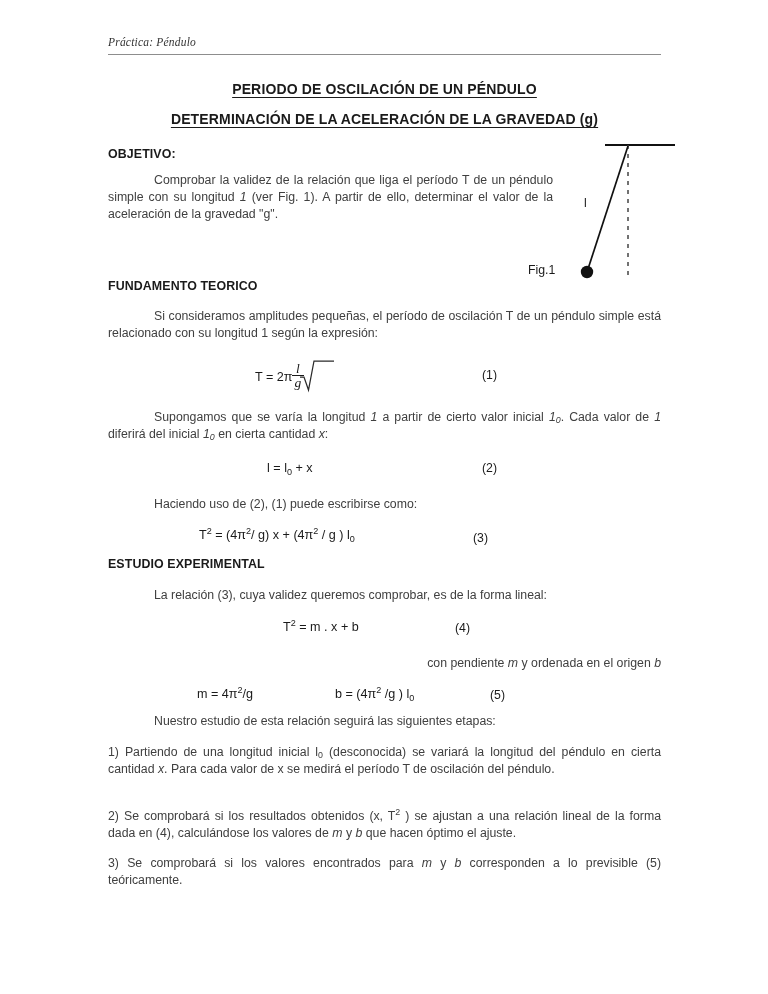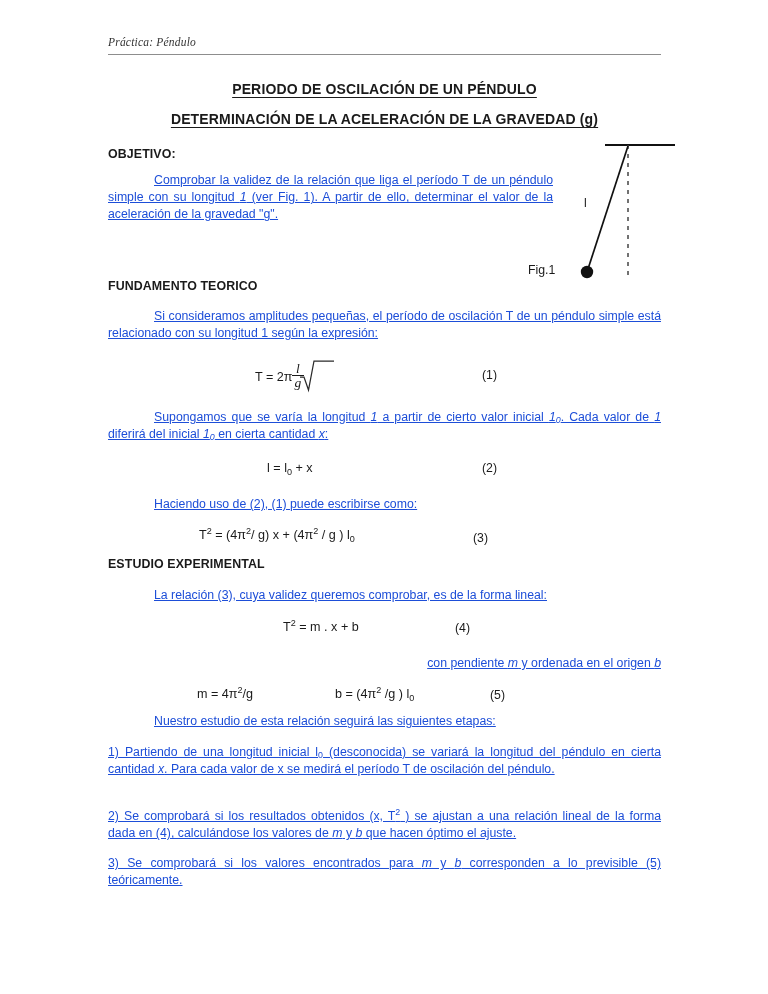--- a/index.html
+++ b/index.html
@@ -67,22 +67,21 @@
     font-weight: bold;
     font-size: 12.4px;
     letter-spacing: 0.1px;
   }
 
   
   .para {
     position: absolute;
     font-size: 12.3px;
     line-height: 17.2px;
-    color: #1d4ed8;
-    text-decoration: underline;
+    color: #404040;
   }
   .para.just { text-align: justify; }
   .ind { display: inline-block; width: 46px; }
   i, em { font-style: italic; }
 
   sub {
     font-size: 0.72em;
     vertical-align: -0.28em;
     line-height: 0;
   }

